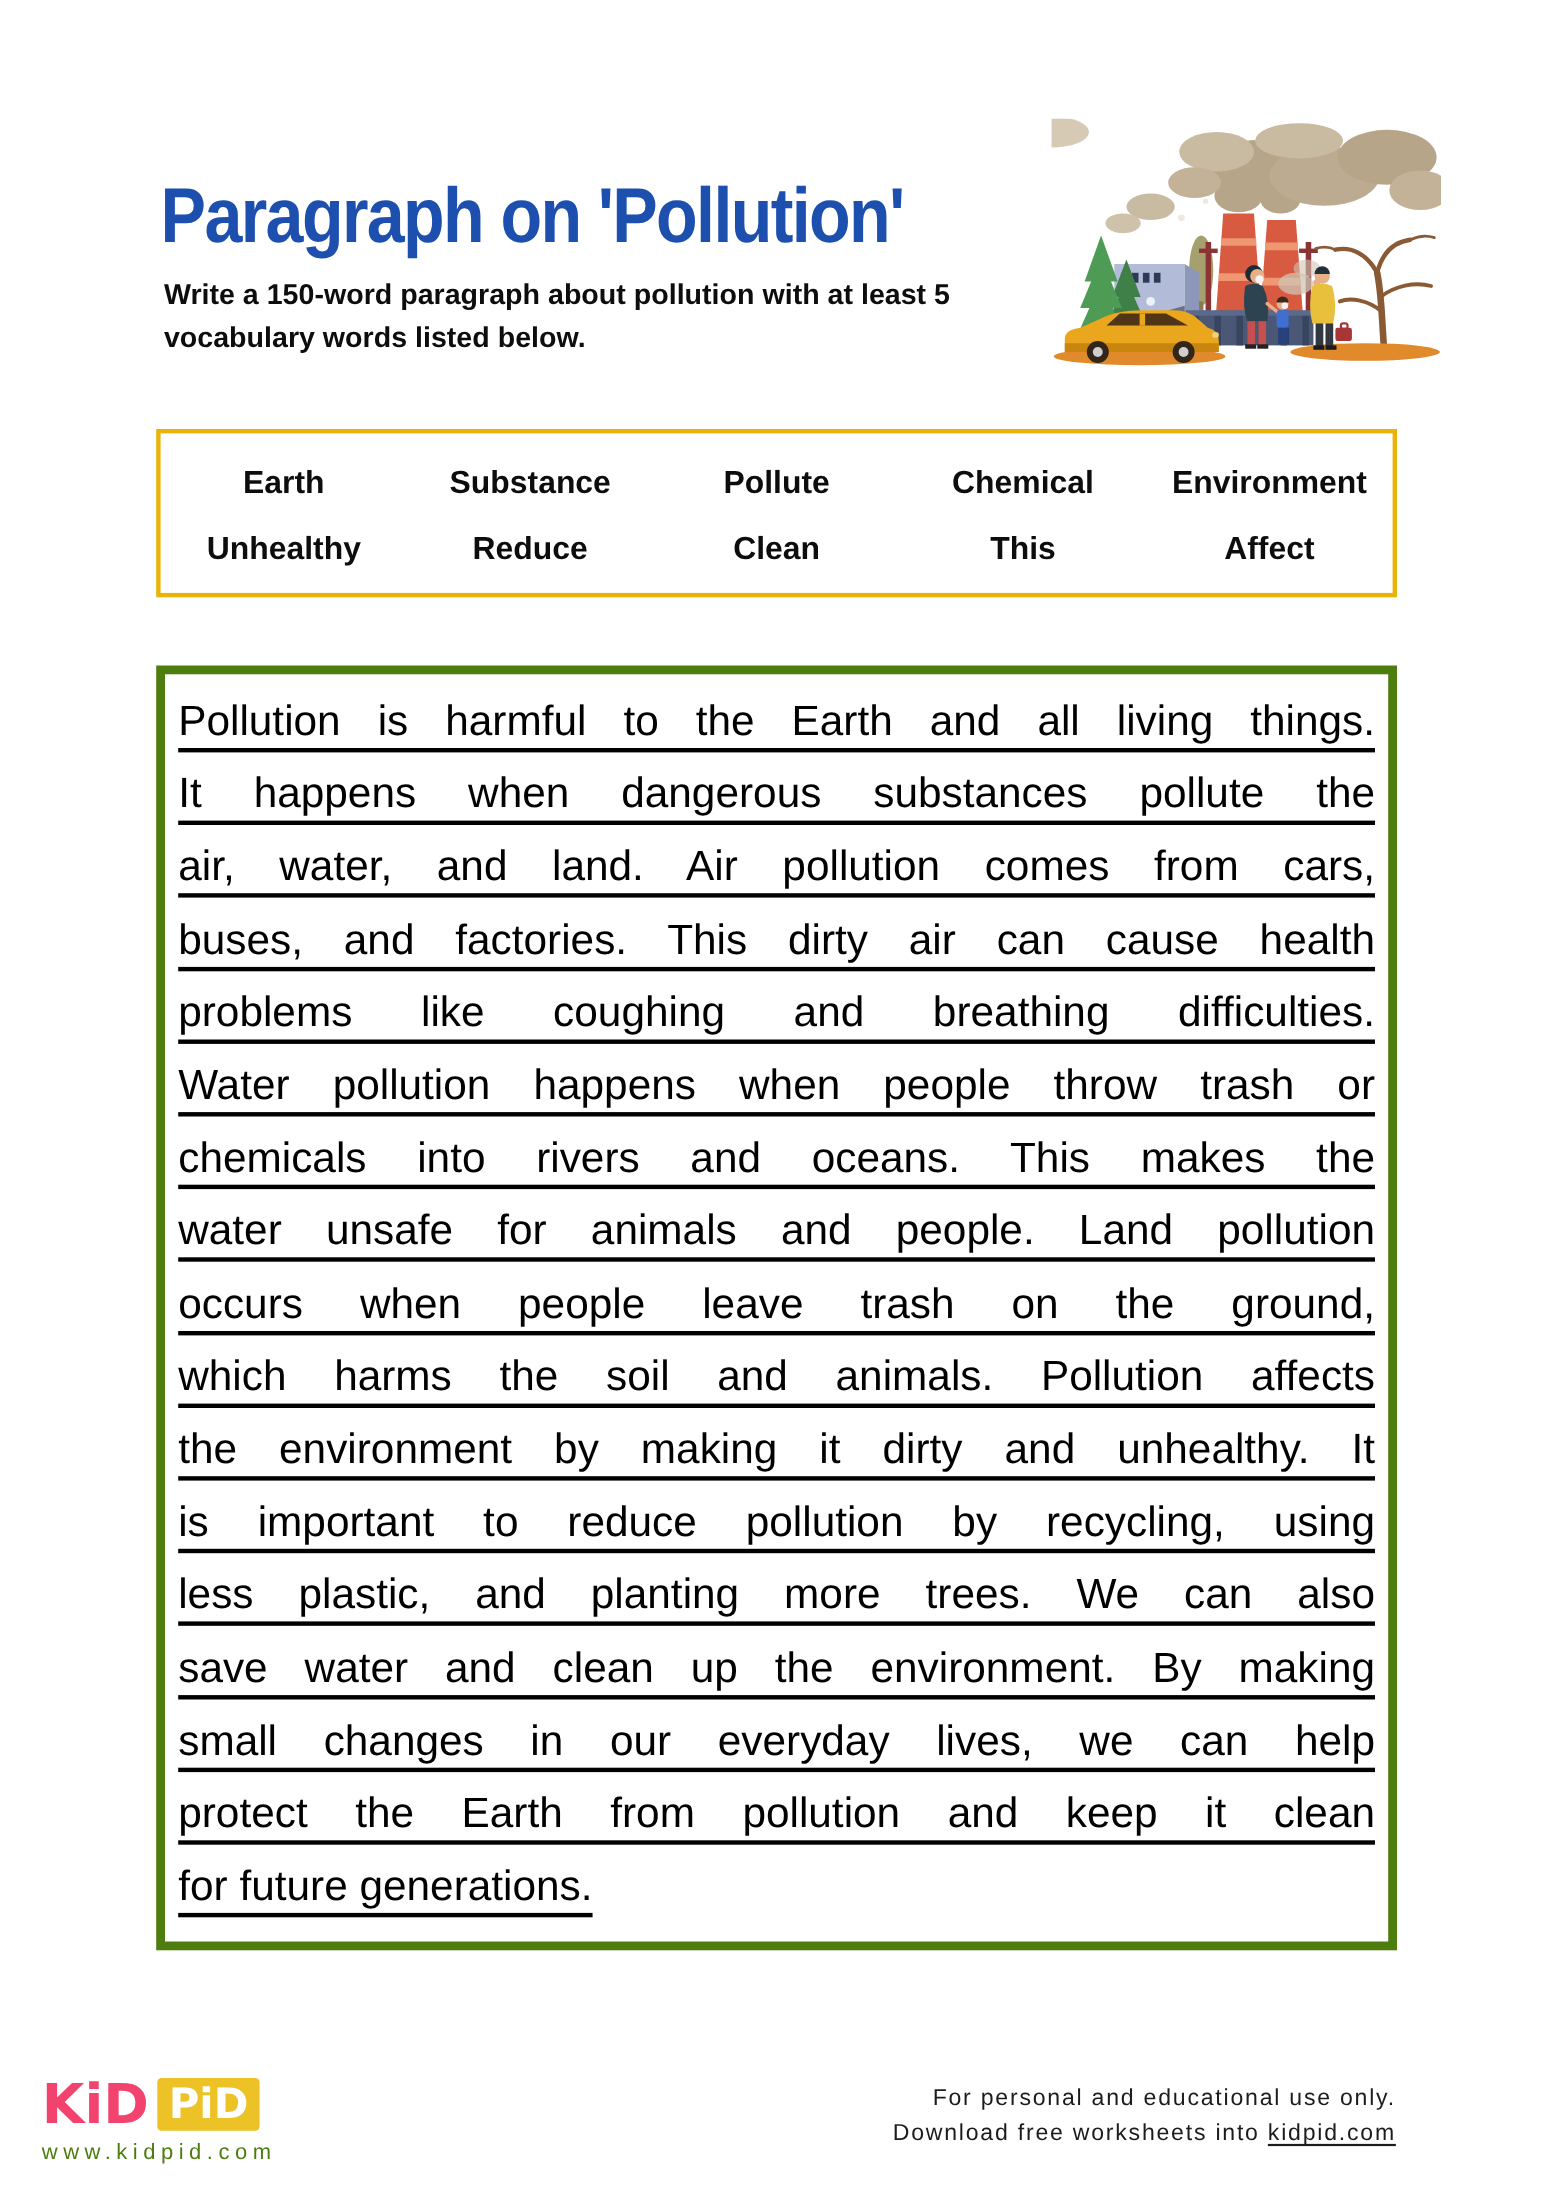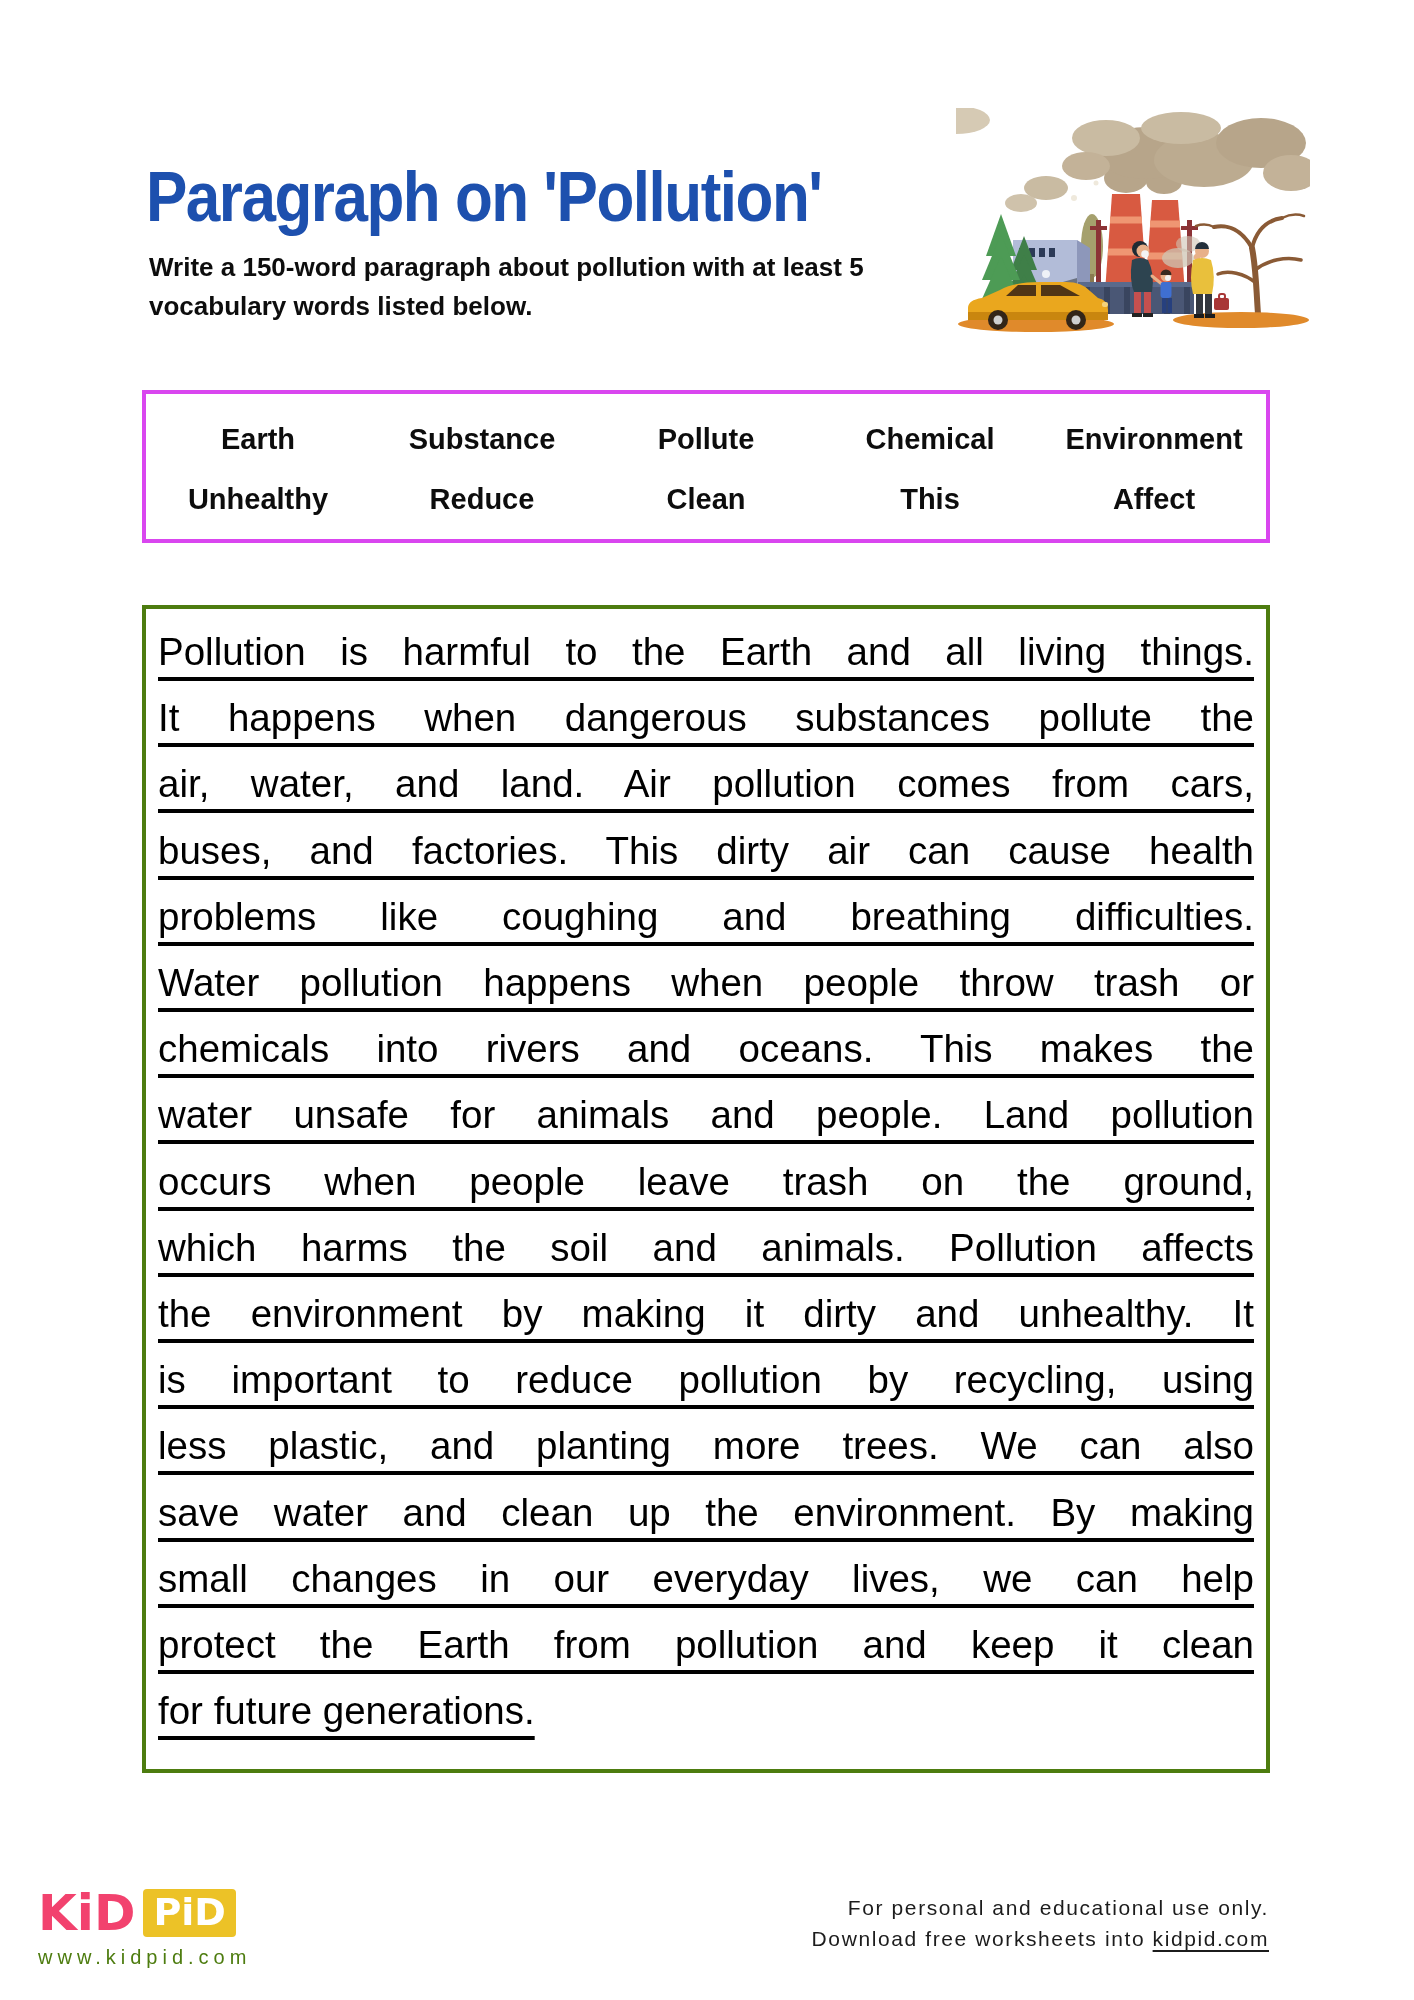--- a/index.html
+++ b/index.html
@@ -23,32 +23,32 @@
     font-size:26px;font-weight:700;color:#0d0d0d;
     line-height:39px;white-space:nowrap;
   }
   
   .illustration{
     position:absolute;left:956px;top:108px;width:358px;height:226px;
   }
   
   .vocab-box{
     position:absolute;left:142px;top:390px;width:1128px;height:153px;
-    border:4px solid #d946ef;box-sizing:border-box;
+    border:4px solid #eab308;box-sizing:border-box;
     display:grid;grid-template-columns:repeat(5,1fr);
     grid-auto-rows:60px;align-items:center;justify-items:center;
     padding-top:15px;
   }
   .vocab-word{
     font-size:29px;font-weight:700;color:#0d0d0d;text-align:center;
   }
   
   .para-box{
     position:absolute;left:142px;top:605px;width:1128px;height:1168px;
-    border:4px solid #4d7c0f;box-sizing:border-box;
+    border:8px solid #4d7c0f;box-sizing:border-box;
     padding:10px 12px 16px 12px;
   }
   .para-line{
     font-size:38.5px;line-height:66.2px;color:#000;
     text-align:justify;text-align-last:justify;
     text-decoration:underline;
     text-decoration-thickness:3.5px;
     text-underline-offset:12px;
     white-space:normal;
   }

